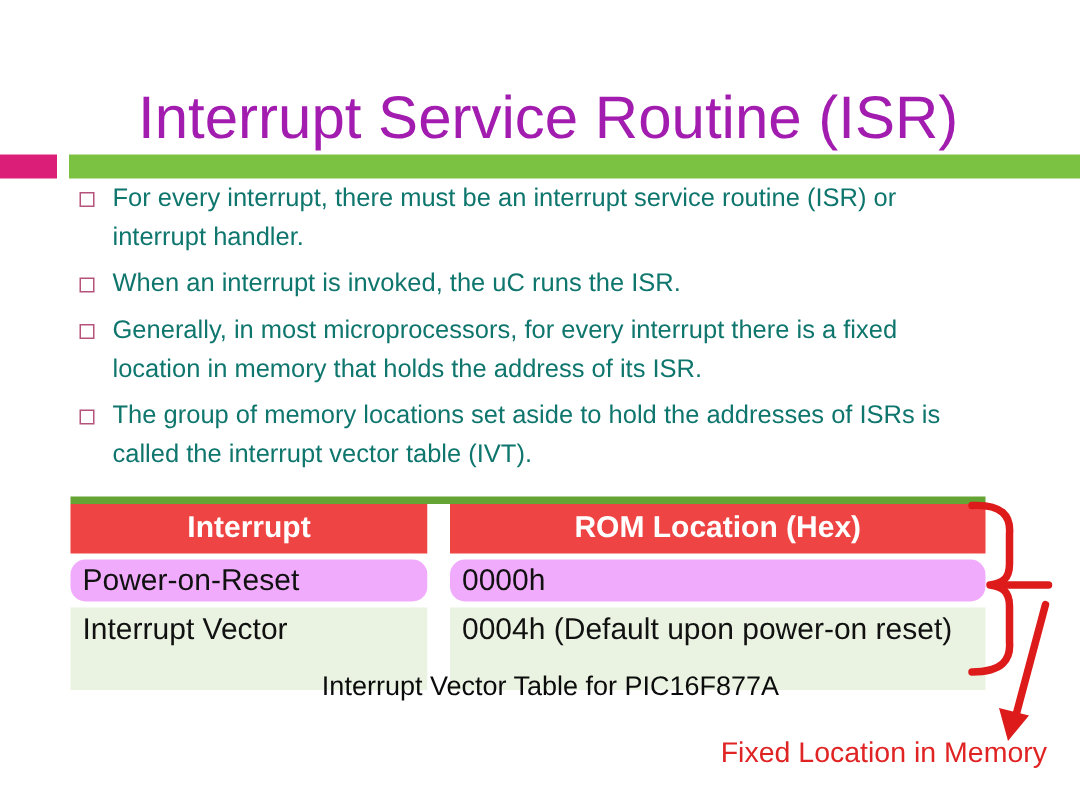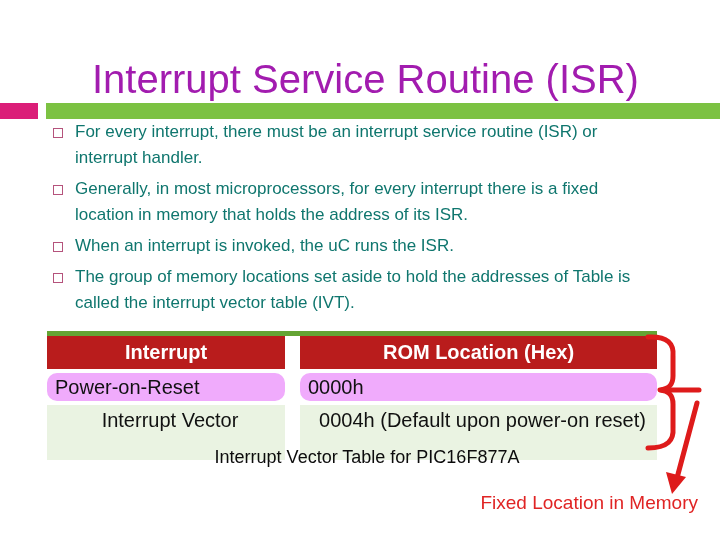--- a/index.html
+++ b/index.html
@@ -32,27 +32,27 @@
 
   
   .tbl-border-top{position:absolute;left:47px;top:331px;width:610px;height:5px;background:#64A434;}
   .trow{position:absolute;left:47px;display:flex;}
   .trow .gap{width:15px;background:#ffffff;flex:0 0 auto;}
   .cell{box-sizing:border-box;}
   .c1{width:238px;flex:0 0 auto;}
   .c2{width:357px;flex:0 0 auto;}
   .thead{top:336px;height:33px;}
   .thead .cell{
-    background:#b91c1c;color:#ffffff;font-weight:bold;font-size:20px;
+    background:#ef4444;color:#ffffff;font-weight:bold;font-size:20px;
     text-align:center;line-height:33px;height:33px;
   }
   .r1{top:373px;height:28px;}
   .r1 .cell{background:#f0abfc;font-size:20px;color:#111;line-height:28px;height:28px;padding-left:8px;border-radius:10px;}
   .r2{top:405px;height:55px;}
-  .r2 .cell{background:#EAF3E2;font-size:20px;color:#111;line-height:27px;height:55px;padding:2px 0 0 8px;text-align:center;}
+  .r2 .cell{background:#EAF3E2;font-size:20px;color:#111;line-height:27px;height:55px;padding:2px 0 0 8px;}
   .r2 .c2{}
 
   .caption{
     position:absolute;left:47px;top:447px;width:640px;
     text-align:center;font-size:18px;color:#0b0b0b;z-index:5;
   }
   .annot{
     position:absolute;left:388px;top:492px;width:310px;
     text-align:right;font-size:19px;color:#E02424;z-index:6;
   }
@@ -68,29 +68,29 @@
   <div class="bar bar-pink"></div>
   <div class="bar bar-green"></div>
 
   <ul class="bullets">
     <li>
       <span class="sq"></span>
       <span>For every interrupt, there must be an interrupt service routine (ISR) or interrupt handler.</span>
     </li>
     <li>
       <span class="sq"></span>
+      <span>When an interrupt is invoked, the uC runs the ISR.</span>
+    </li>
+    <li>
+      <span class="sq"></span>
       <span>Generally, in most microprocessors, for every interrupt there is a fixed location in memory that holds the address of its ISR.</span>
     </li>
     <li>
       <span class="sq"></span>
-      <span>When an interrupt is invoked, the uC runs the ISR.</span>
-    </li>
-    <li>
-      <span class="sq"></span>
-      <span>The group of memory locations set aside to hold the addresses of Table is called the interrupt vector table (IVT).</span>
+      <span>The group of memory locations set aside to hold the addresses of ISRs is called the interrupt vector table (IVT).</span>
     </li>
   </ul>
 
   <div class="tbl-border-top"></div>
 
   <div class="trow thead">
     <div class="cell c1">Interrupt</div>
     <div class="gap"></div>
     <div class="cell c2">ROM Location (Hex)</div>
   </div>

